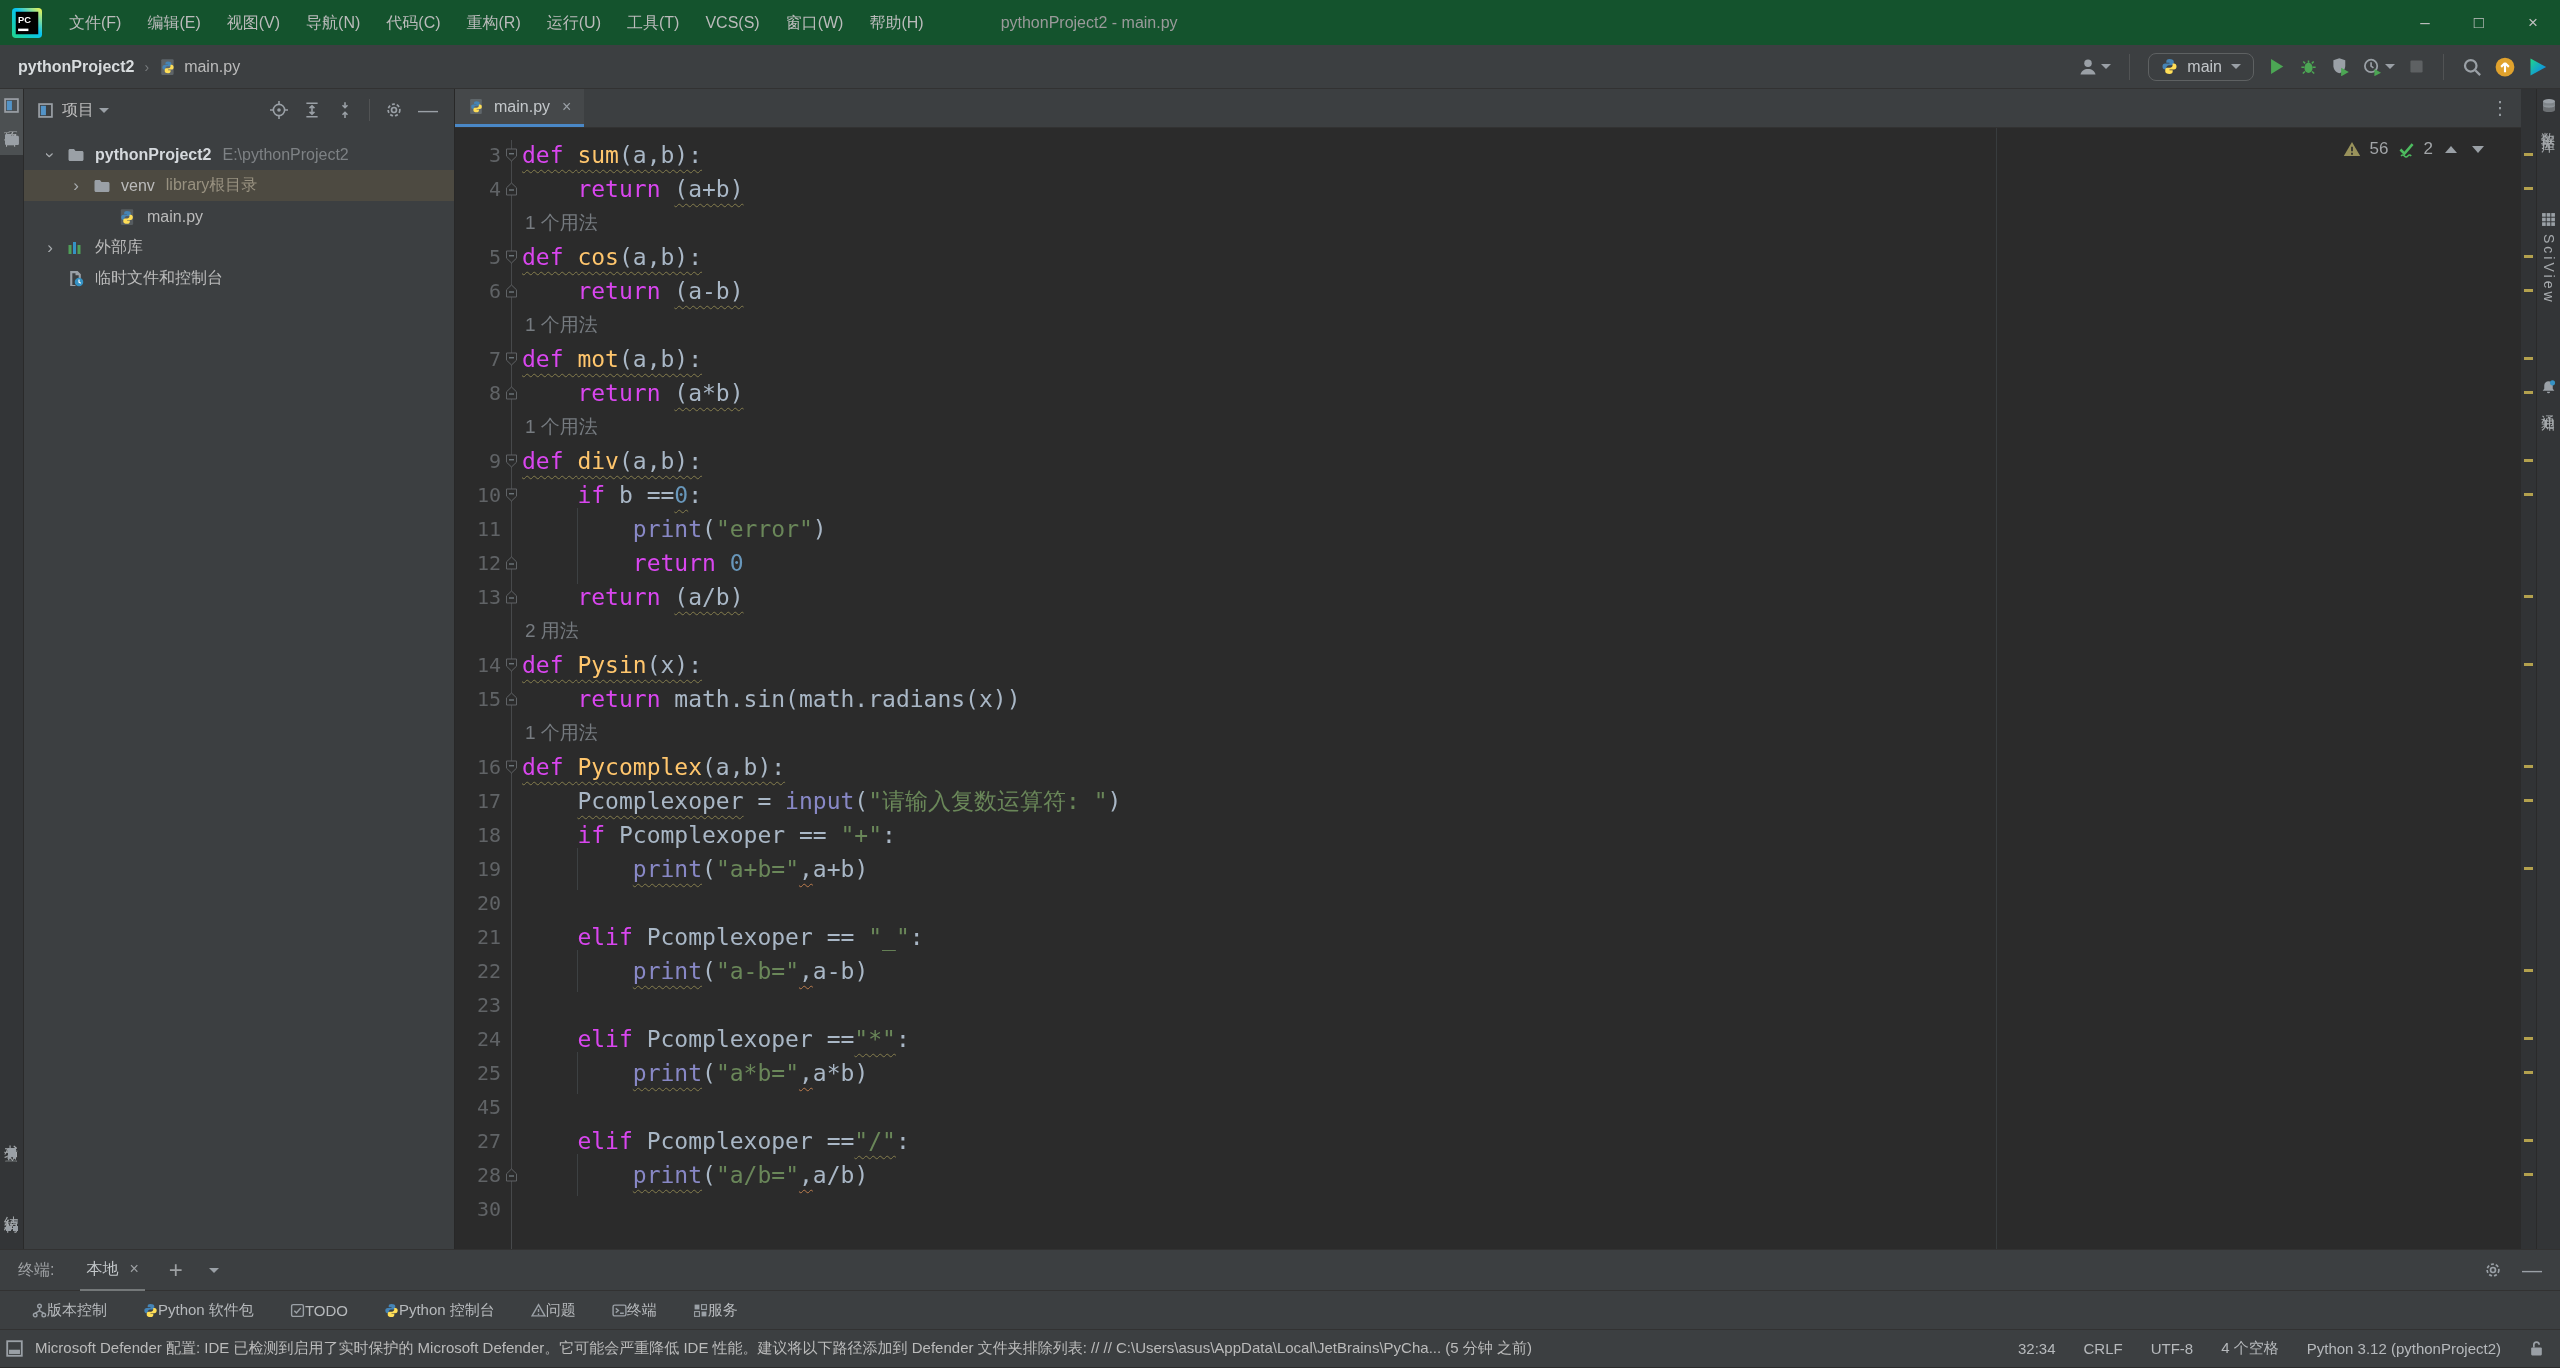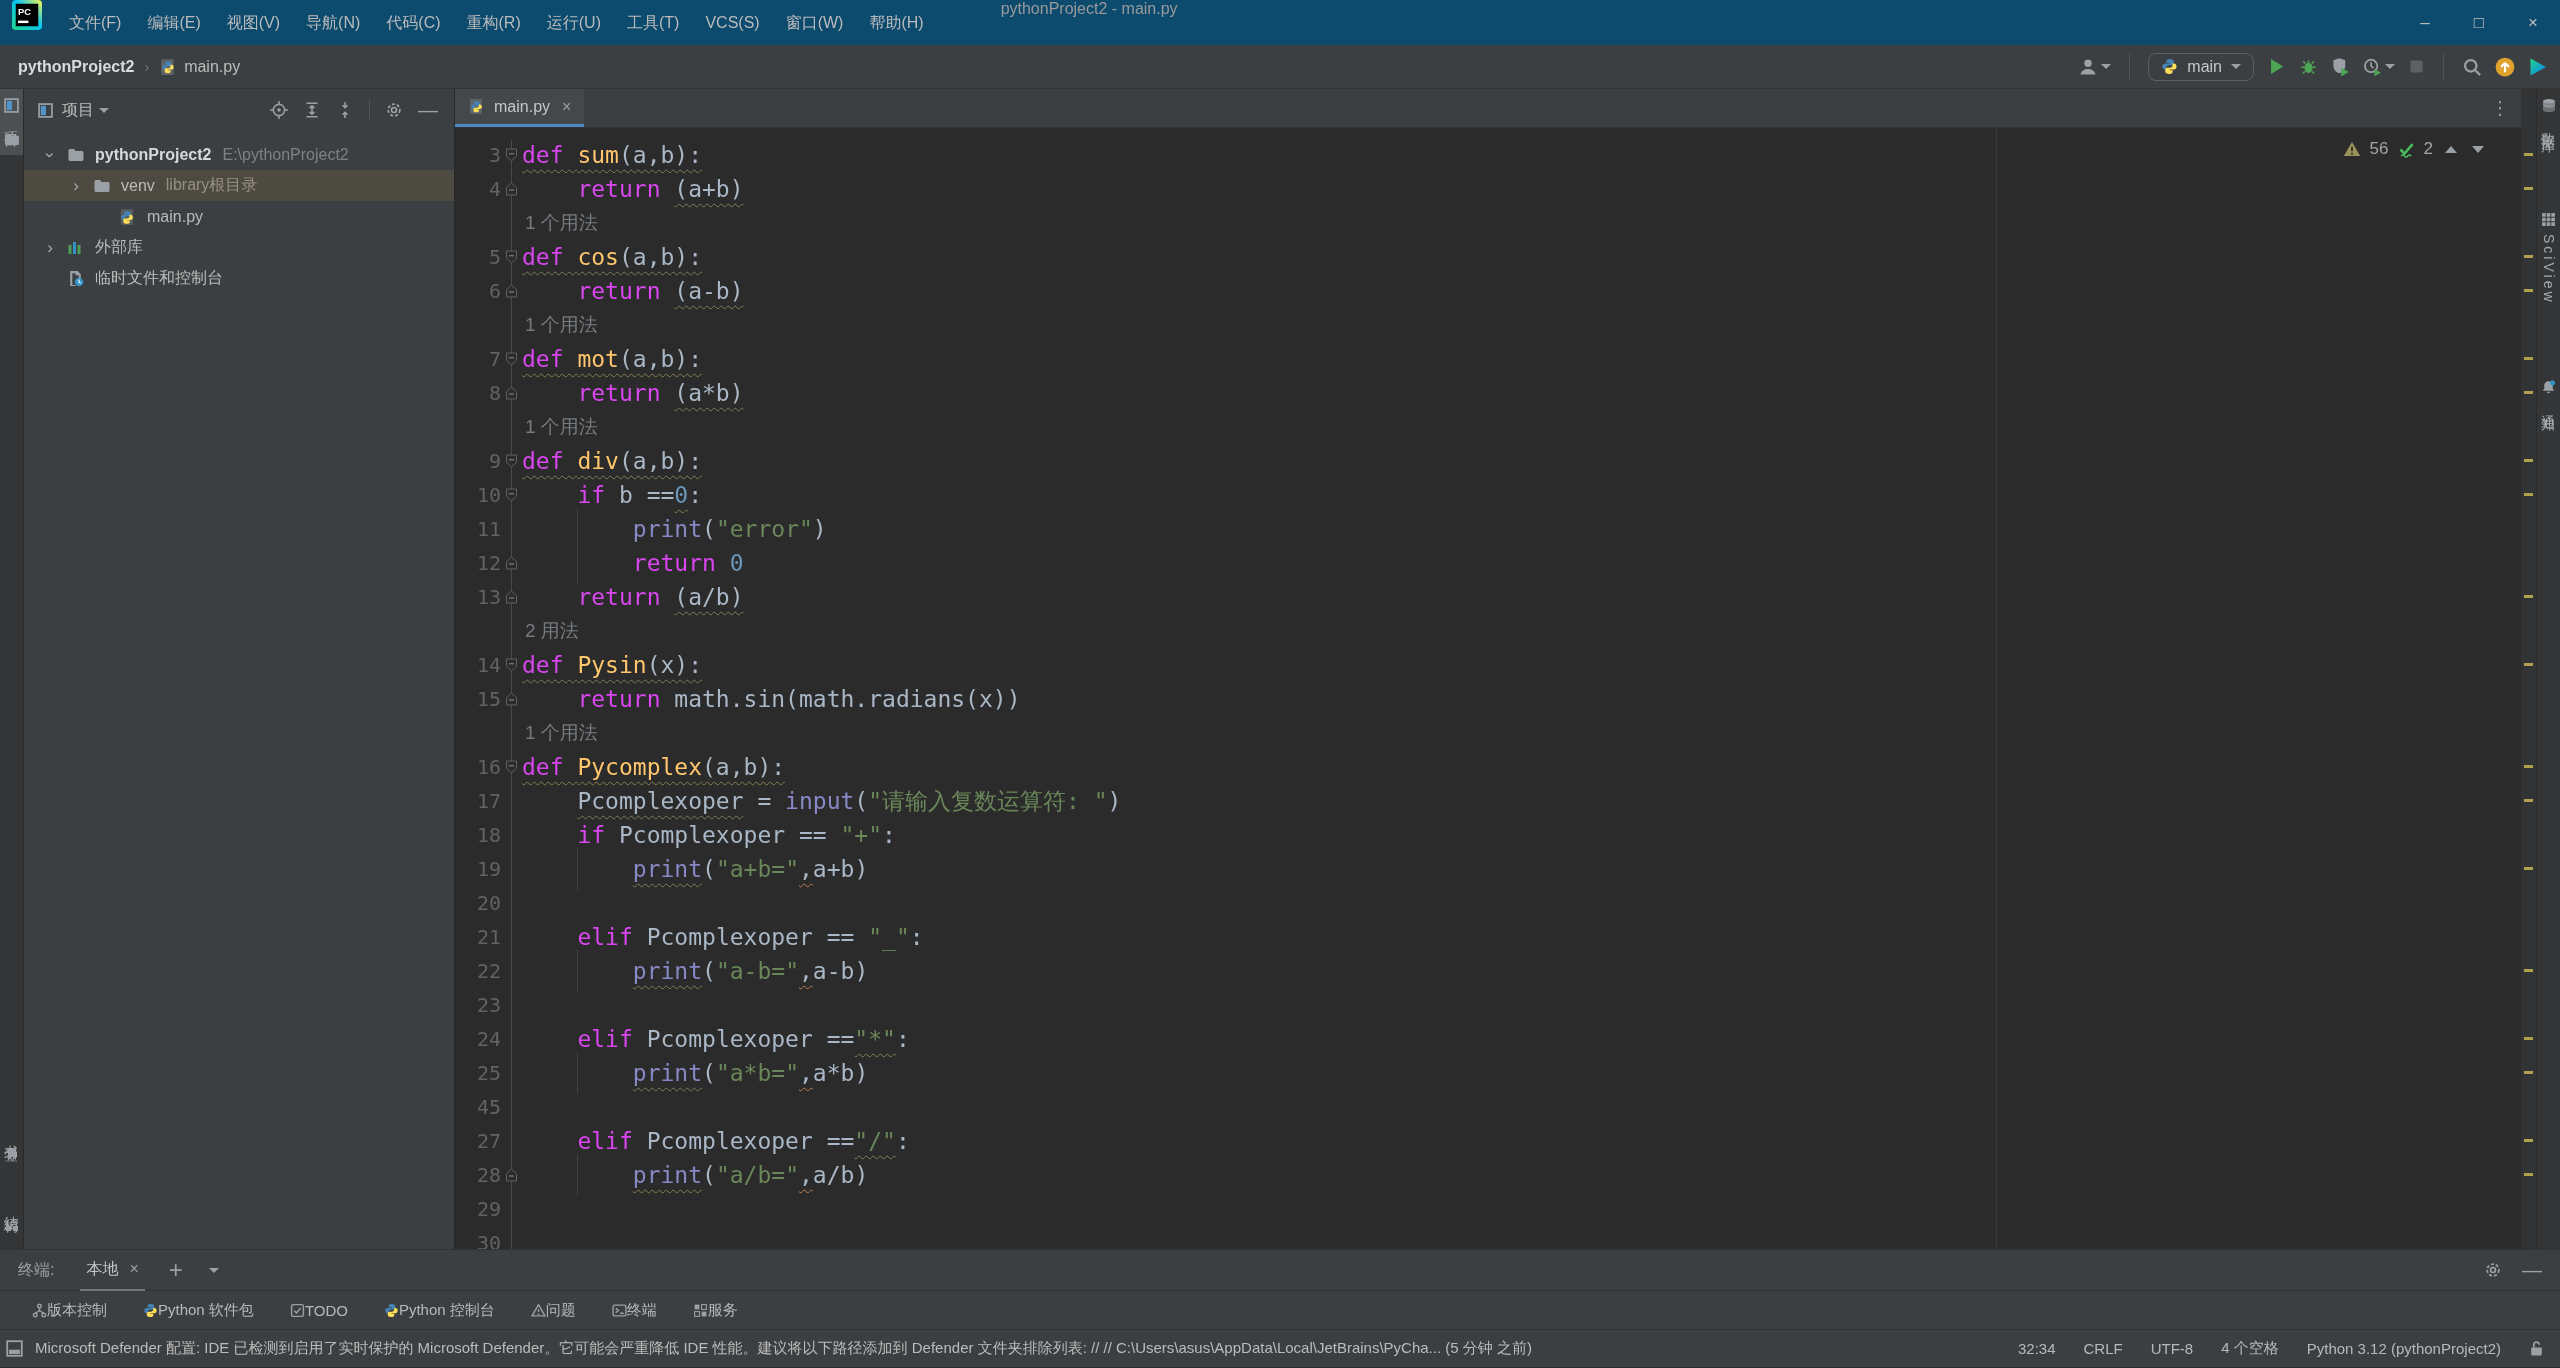--- a/index.html
+++ b/index.html
@@ -6,21 +6,21 @@
   html,body { margin:0; padding:0; }
   body {
     width:2560px; height:1368px; overflow:hidden;
     background:#2b2b2b; color:#bbbbbb;
     font-family:"Liberation Sans","DejaVu Sans",sans-serif;
     font-size:16px;
   }
   svg { display:block; }
 
   
-  .titlebar { height:45px; background:#0c4a6e; display:flex; padding-left:12px; }
+  .titlebar { height:45px; background:#14532d; display:flex; align-items:center; padding-left:12px; }
   .logo { margin-right:14px; }
   .menu-item { padding:0 13px; color:#bbbbbb; font-size:16px; line-height:45px; }
   .win-title { color:#9a9a9a; margin-left:64px; }
   .win-controls { margin-left:auto; display:flex; }
   .win-btn { width:54px; height:45px; display:flex; align-items:center; justify-content:center; color:#c0c0c0; font-size:17px; }
 
   
   .toolbar { height:44px; background:#3c3f41; border-bottom:1px solid #323232; display:flex; align-items:center; padding:0 12px 0 18px; }
   .crumb-project { font-weight:bold; color:#d8dcde; }
   .crumb-sep { color:#787b7e; margin:0 10px; font-size:14px; }
@@ -602,25 +602,20 @@
             <span class="fold">
               <svg width="13" height="16" viewBox="0 0 13 16">
                 <path d="M1.5 14h10V6.8L6.5 2l-5 4.8z" fill="#2b2b2b" stroke="#606366"></path>
                 <path d="M4 9h5" stroke="#87939a"></path>
               </svg>
             </span>
             <span class="ctext"><span class="p">        </span><span class="b w">print</span><span class="p">(</span><span class="s">"a/b="</span><span class="c">,</span><span class="p">a/b)</span></span>
             <i class="iguide"></i>
           </div>
           <div class="row">
-            <span class="lnum">29</span>
-            <span class="fold"></span>
-            <span class="ctext"></span>
-          </div>
-          <div class="row">
             <span class="lnum">30</span>
             <span class="fold"></span>
             <span class="ctext"></span>
           </div>
         </div>
       <div class="inspect">
         <svg width="18" height="16" viewBox="0 0 16 14">
             <path d="M8 .8l7.3 12.4H.7z" fill="#99925b"></path>
             <path d="M8 5v4M8 10.4v1.6" stroke="#2b2b2b" stroke-width="1.5"></path>
           </svg>

